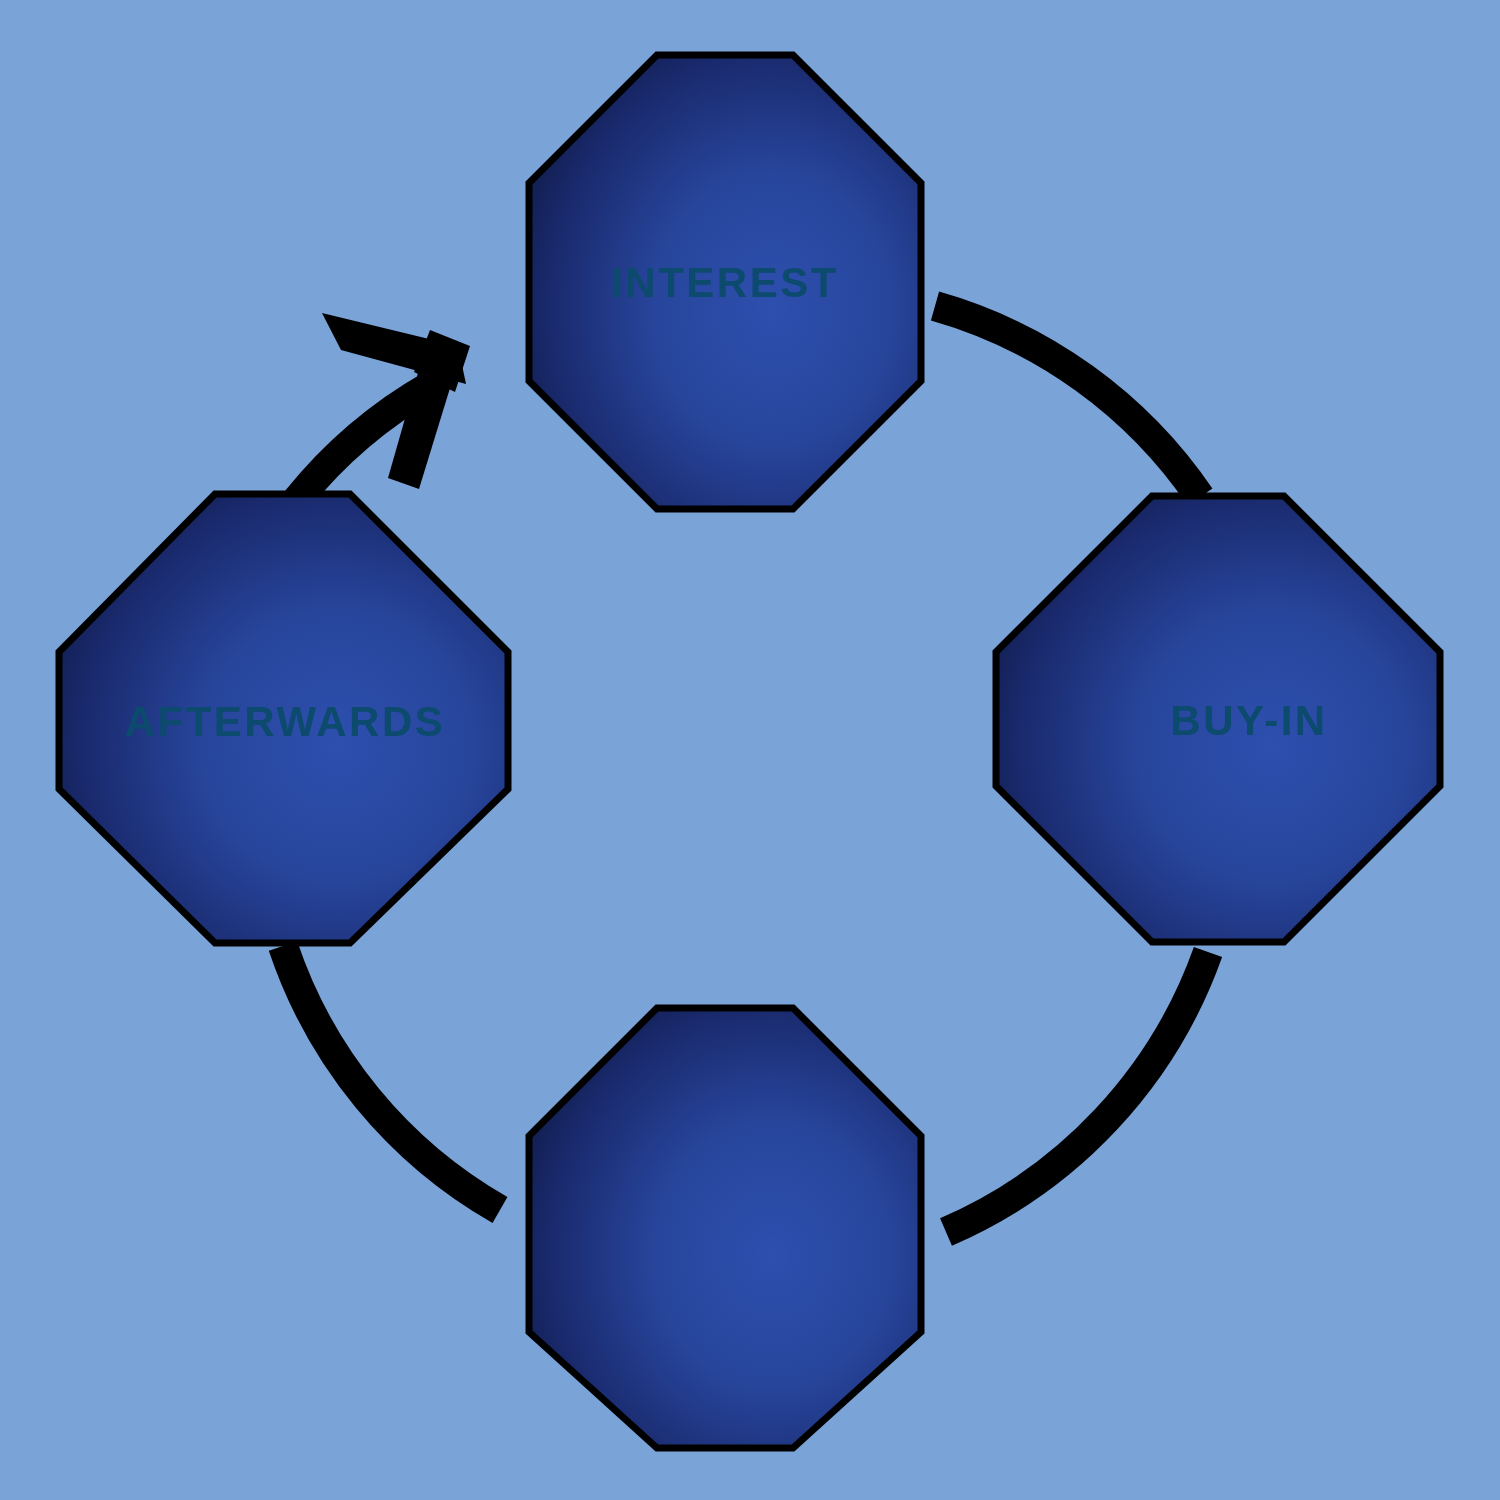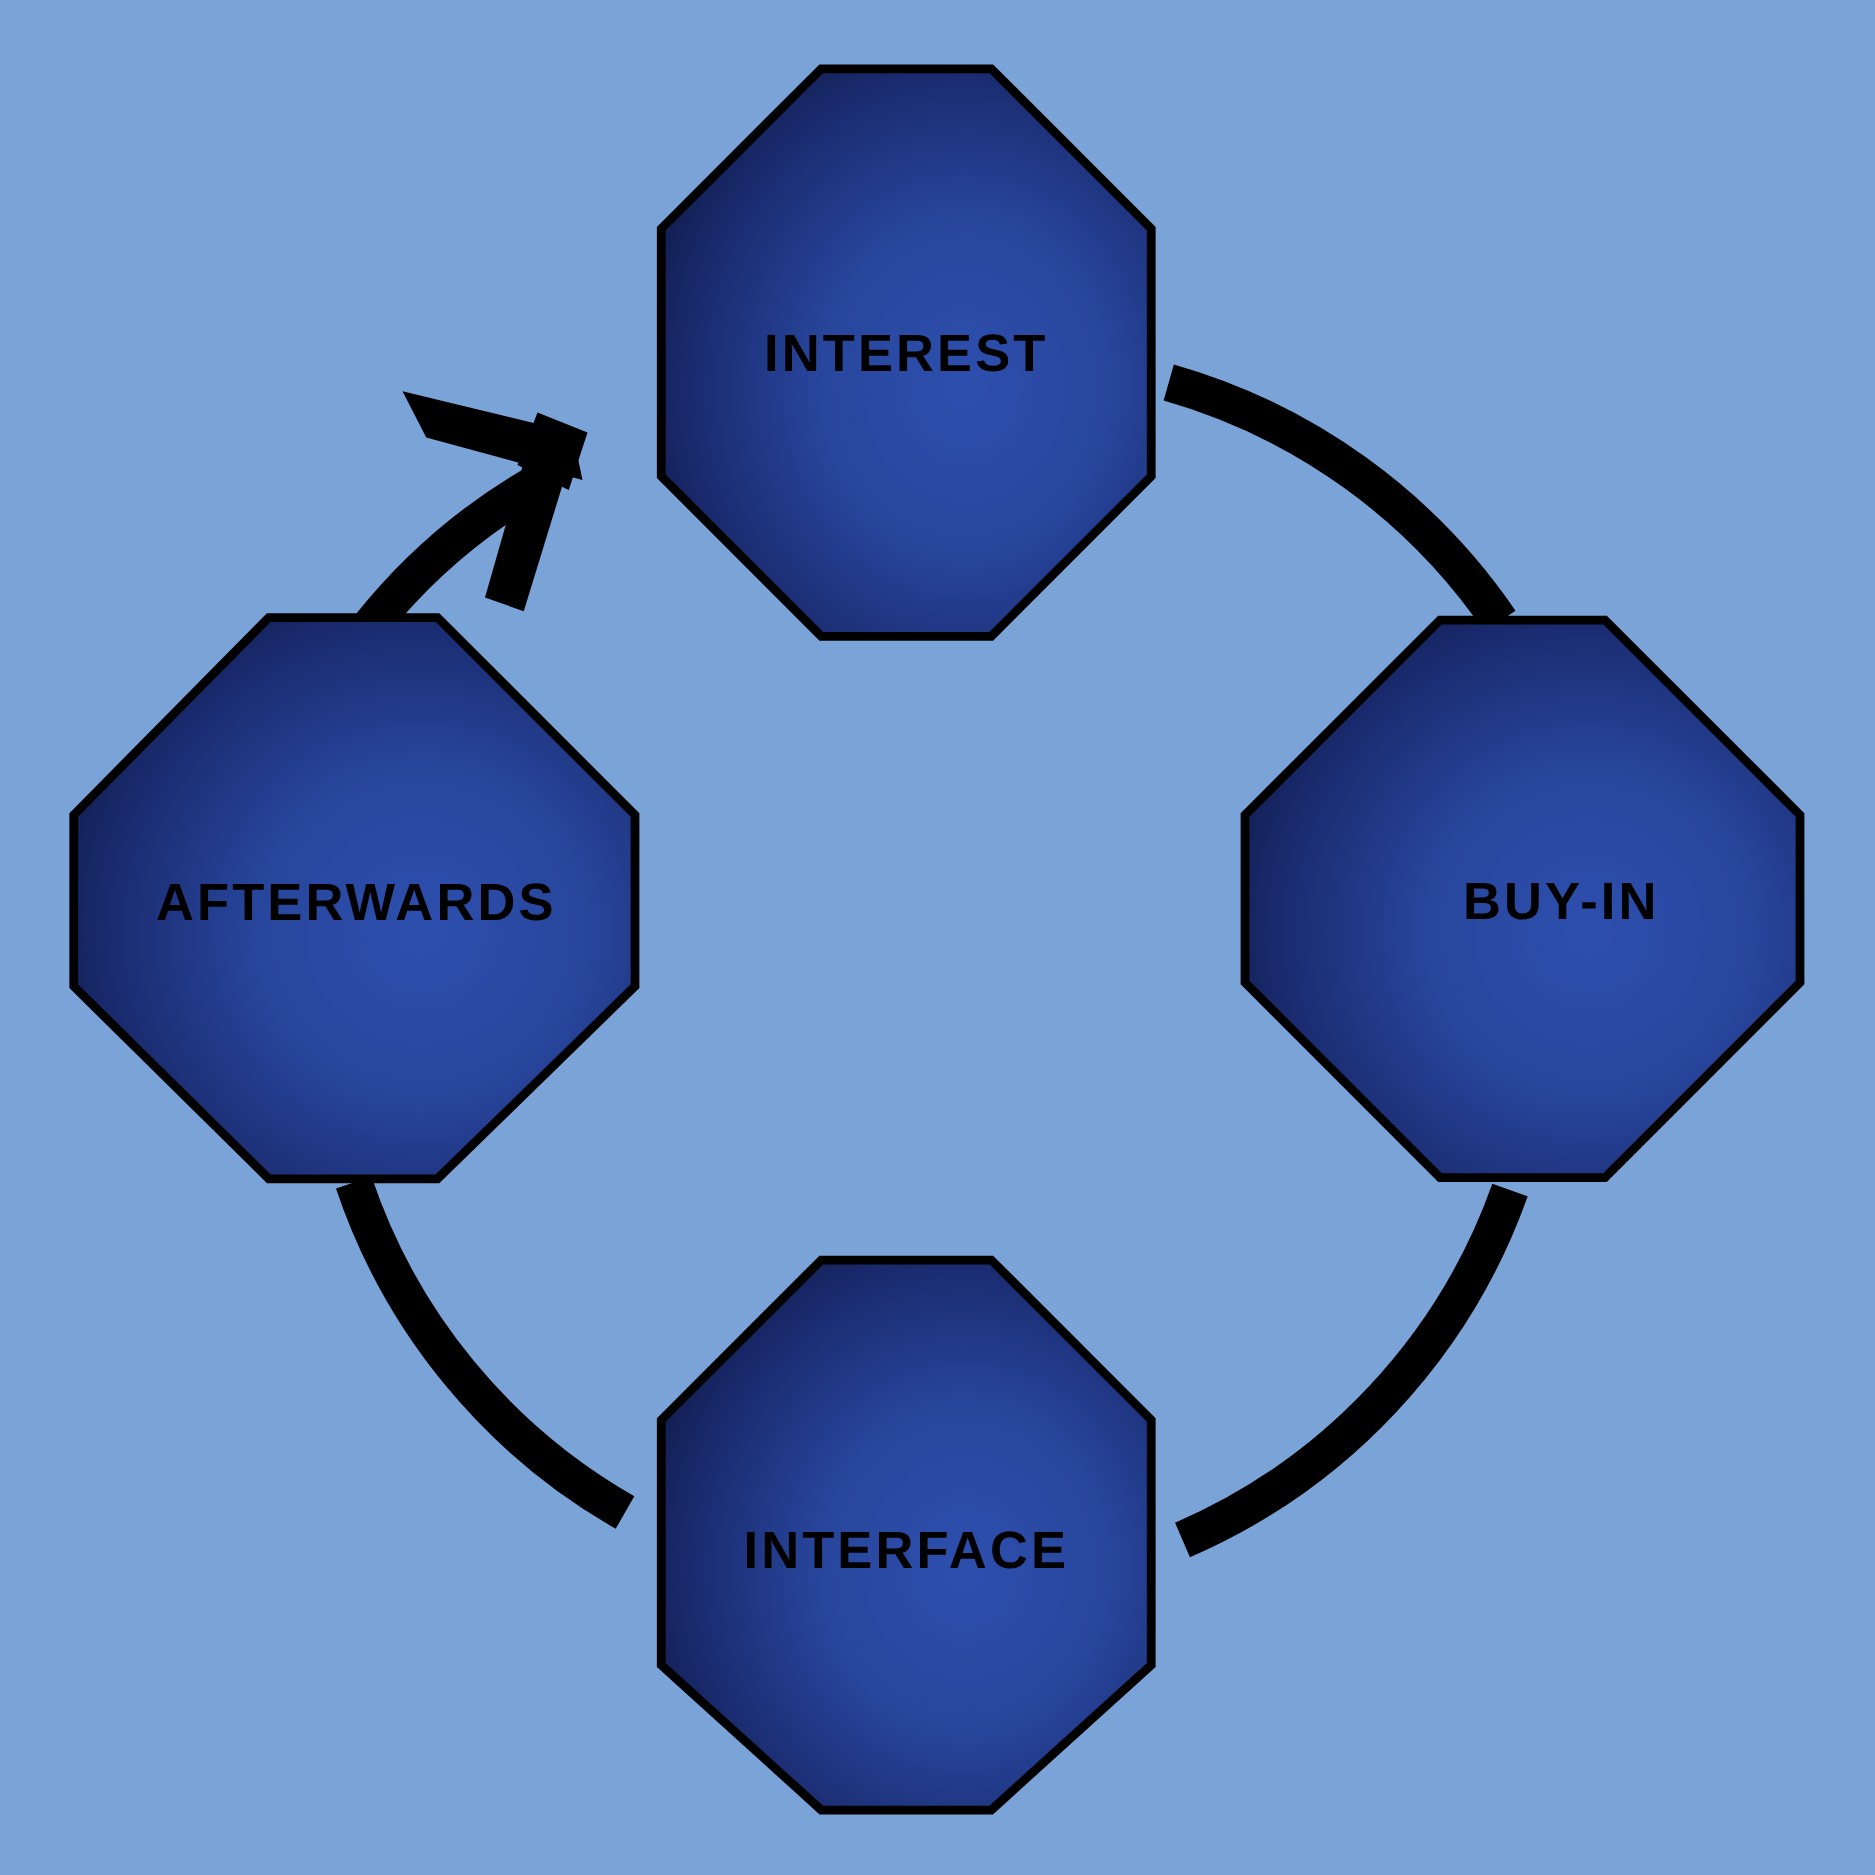--- a/index.html
+++ b/index.html
@@ -18,21 +18,21 @@
   }
   #diagram-svg {
     position: absolute;
     inset: 0;
     width: 1500px;
     height: 1500px;
     display: block;
   }
   .node-label {
     position: absolute;
-    color: #000000;
+    color: #0c4a6e;
     font-family: "Liberation Sans", sans-serif;
     font-weight: bold;
     font-size: 42px;
     letter-spacing: 2.5px;
     text-align: center;
     white-space: nowrap;
     transform: translate(-50%, -50%);
     pointer-events: none;
     line-height: 1;
   }
@@ -92,17 +92,16 @@
 
       <polygon points="215,494 350,494 508,652 508,789 350,943 215,943 59,789 59,652" fill="url(#octaGradR)" stroke="#000000" stroke-width="7" stroke-linejoin="miter"></polygon>
 
     </g>
   </svg>
 
   <div class="node-label" style="left:725px; top:283px;">INTEREST</div>
 
   <div class="node-label" style="left:1218px; top:721px;margin-left:31px;">BUY-IN</div>
 
-  <div class="node-label" style="left:725px; top:1240px;">INTERFACE</div>
 
   <div class="node-label" style="left:285px; top:722px;">AFTERWARDS</div>
 
 </div>
 
 </body></html>

